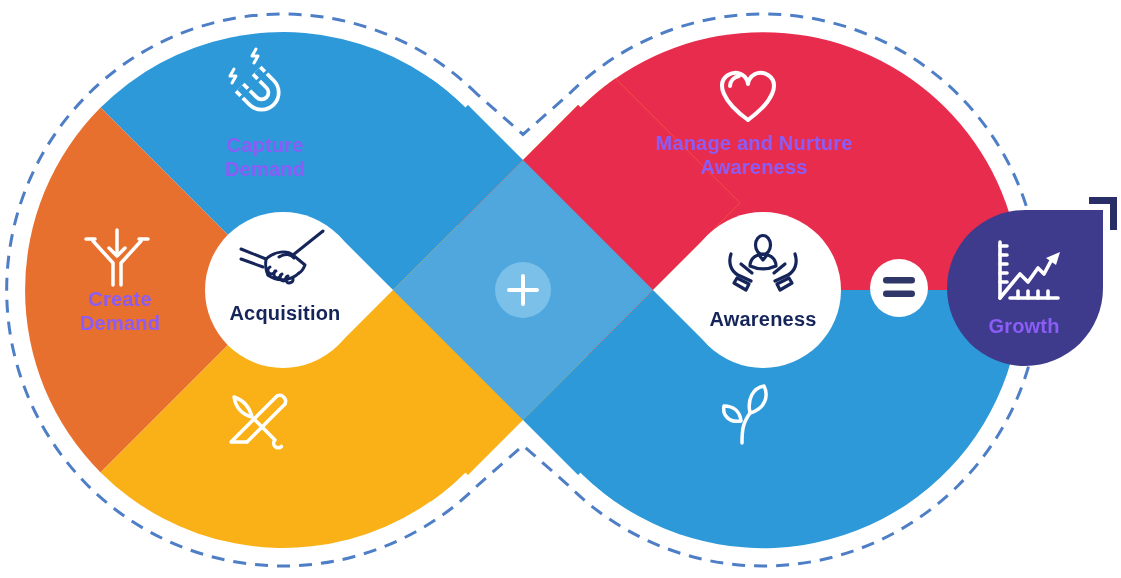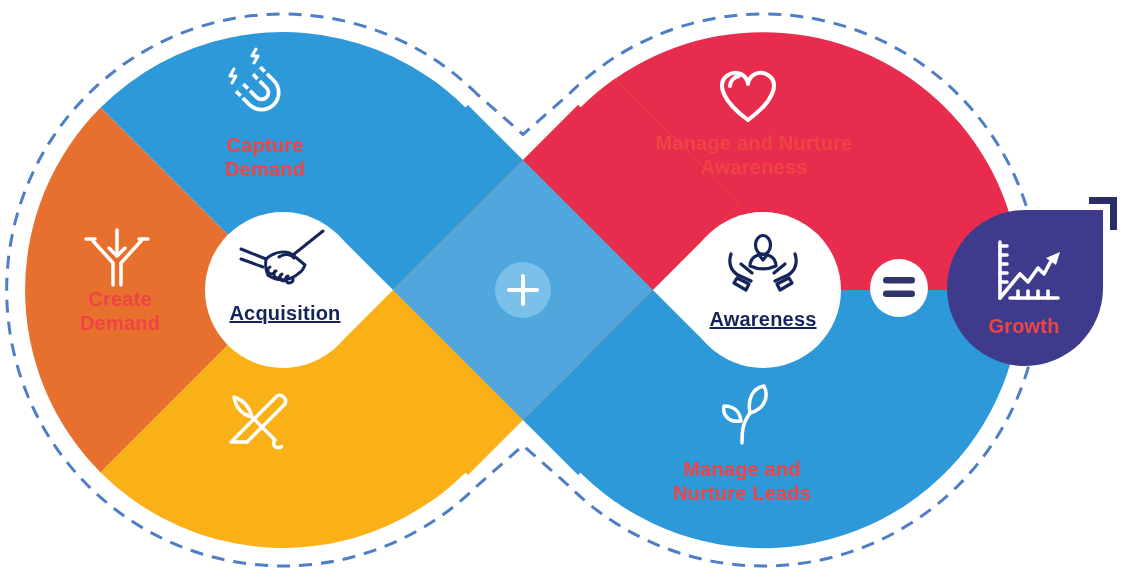--- a/index.html
+++ b/index.html
@@ -1,22 +1,22 @@
 <!DOCTYPE html>
 <html><head>
 <meta charset="utf-8">
 <style>
   html,body{margin:0;padding:0;background:#fff;}
   .stage{position:relative;width:1121px;height:578px;background:#fff;overflow:hidden;
          font-family:"Liberation Sans",sans-serif;}
   .stage svg{position:absolute;left:0;top:0;}
   .lbl{position:absolute;transform:translate(-50%,-50%);text-align:center;
-       font:600 20px/24px "Liberation Sans",sans-serif;color:#ef4444;
+       font:600 20px/24px "Liberation Sans",sans-serif;color:#8b5cf6;
        white-space:pre-line;letter-spacing:.2px;}
-  .lbl.navy{color:#15255A;text-decoration:underline;}
+  .lbl.navy{color:#15255A;}
 </style>
 </head>
 <body>
 
 <div class="stage">
 
 <svg width="1121" height="578" viewBox="0 0 1121 578">
   <defs>
     <clipPath id="strip-clip">
       <circle cx="283" cy="290" r="258"></circle>
@@ -140,17 +140,15 @@
 </svg>
 
 <div class="lbl" style="left:265px;top:157px">Capture
 Demand</div>
 <div class="lbl" style="left:120px;top:311px">Create
 Demand</div>
 <div class="lbl navy" style="left:285px;top:313px">Acquisition</div>
 <div class="lbl" style="left:754px;top:155px">Manage and Nurture
 Awareness</div>
 <div class="lbl navy" style="left:763px;top:319px">Awareness</div>
-<div class="lbl" style="left:742px;top:481px">Manage and
-Nurture Leads</div>
 <div class="lbl" style="left:1024px;top:326px">Growth</div>
 
 </div>
 
 </body></html>

